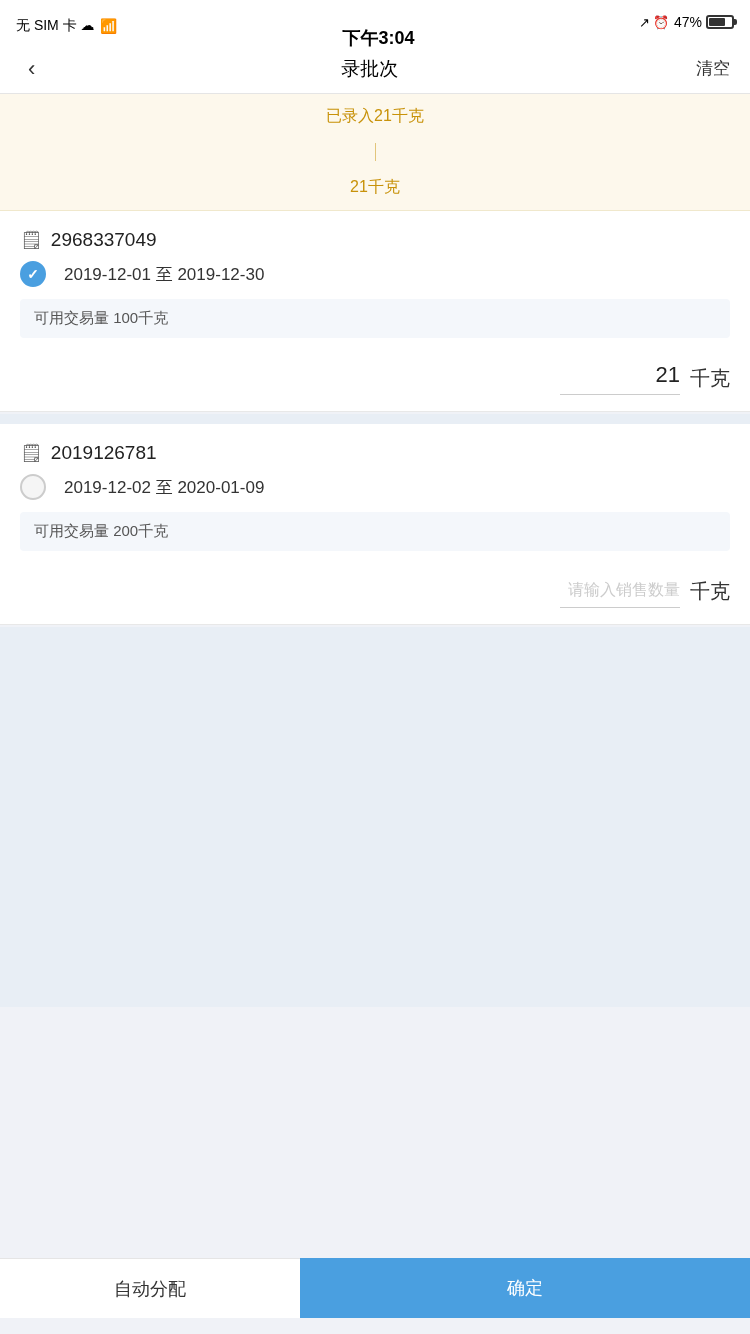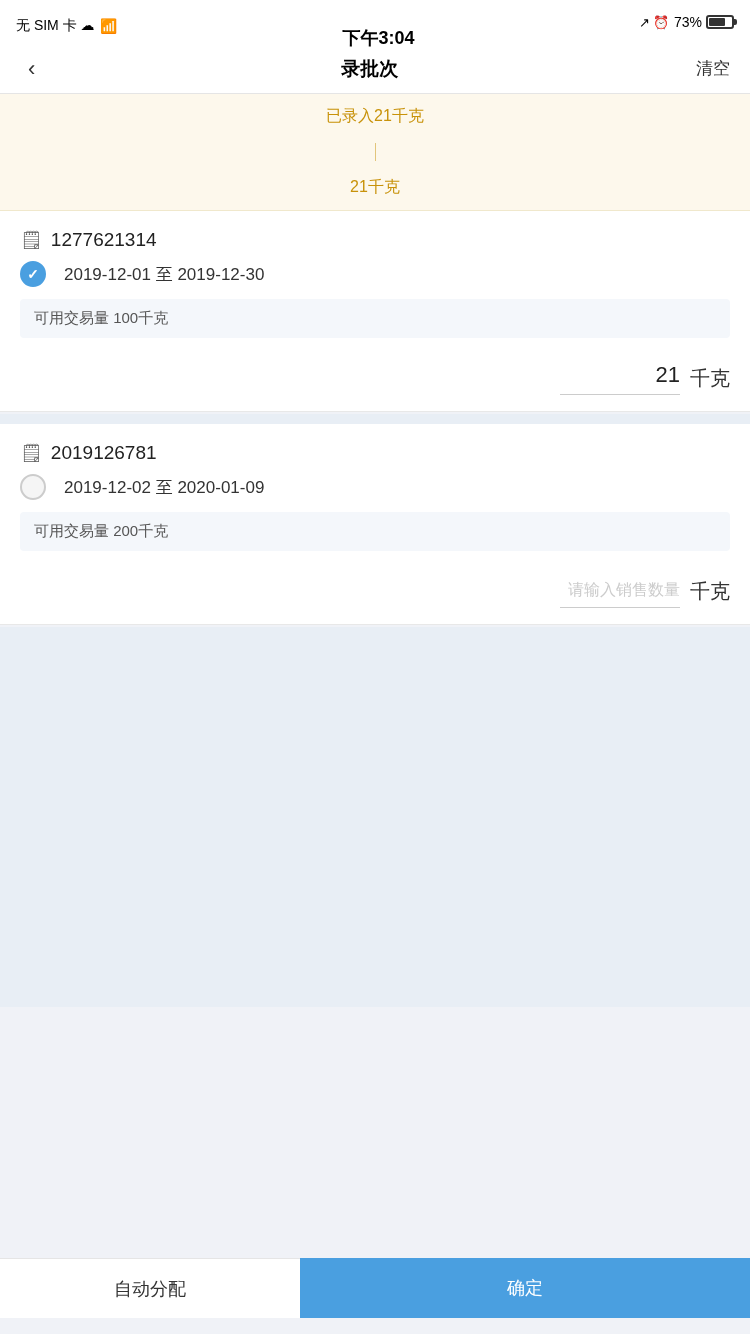--- a/index.html
+++ b/index.html
@@ -58,21 +58,21 @@
       border-bottom: 1px solid #e5e5e5;
     }
     .nav-back {
       font-size: 22px;
       color: #333;
       cursor: pointer;
       padding: 8px;
     }
     .nav-title {
       font-size: 19px;
-      font-weight: 700;
+      font-weight: 400;
       color: #000;
     }
     .nav-clear {
       font-size: 17px;
       color: #333;
       cursor: pointer;
     }
 
     
     .summary-banner {
@@ -234,21 +234,21 @@
 
 <div class="status-bar">
   <div class="status-left">
     <span>无 SIM 卡 ☁</span>
     <span>📶</span>
   </div>
   <div class="status-center">下午3:04</div>
   <div class="status-right">
     <span style="font-size:13px;">↗</span>
     <span style="font-size:13px;">⏰</span>
-    <span>73%</span>
+    <span>47%</span>
     <div class="battery">
       <div class="battery-fill"></div>
     </div>
   </div>
 </div>
 
 <div class="nav-bar">
   <span class="nav-back">‹</span>
   <span class="nav-title">录批次</span>
   <span class="nav-clear">清空</span>
@@ -256,21 +256,21 @@
 
 <div class="summary-banner">
   <span class="summary-item">已录入21千克</span>
   <div class="summary-divider"></div>
   <span class="summary-item">21千克</span>
 </div>
 
 <div class="batch-card">
   <div class="batch-header">
     <span class="batch-doc-icon">🗒</span>
-    <span class="batch-number">1277621314</span>
+    <span class="batch-number">2968337049</span>
   </div>
   <div class="batch-date-row">
     <div class="radio-circle checked"></div>
     <span class="batch-date">2019-12-01 至 2019-12-30</span>
   </div>
   <div class="available-row">可用交易量 100千克</div>
   <div class="input-row">
     <input class="quantity-input filled" type="text" value="21" style="">
     <span class="unit-label">千克</span>
   </div>

